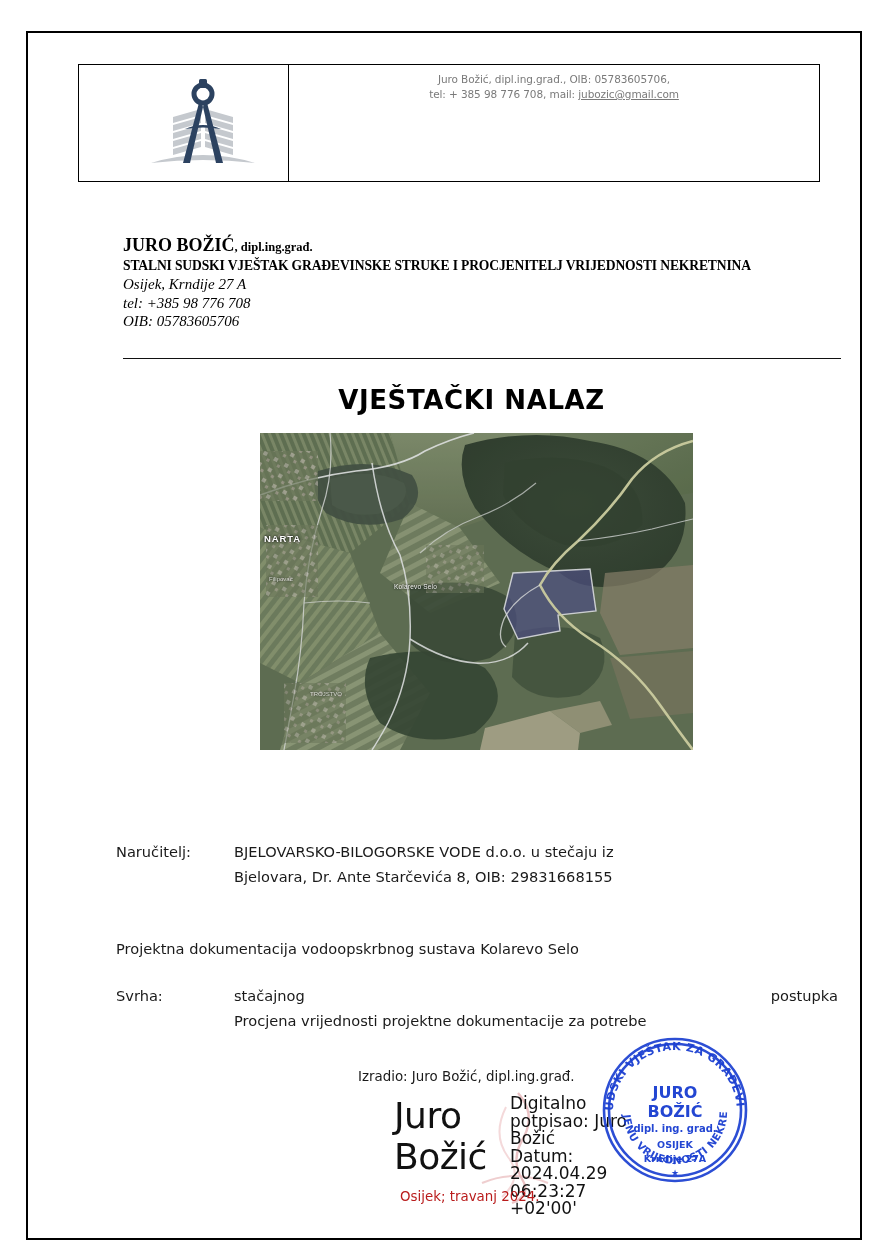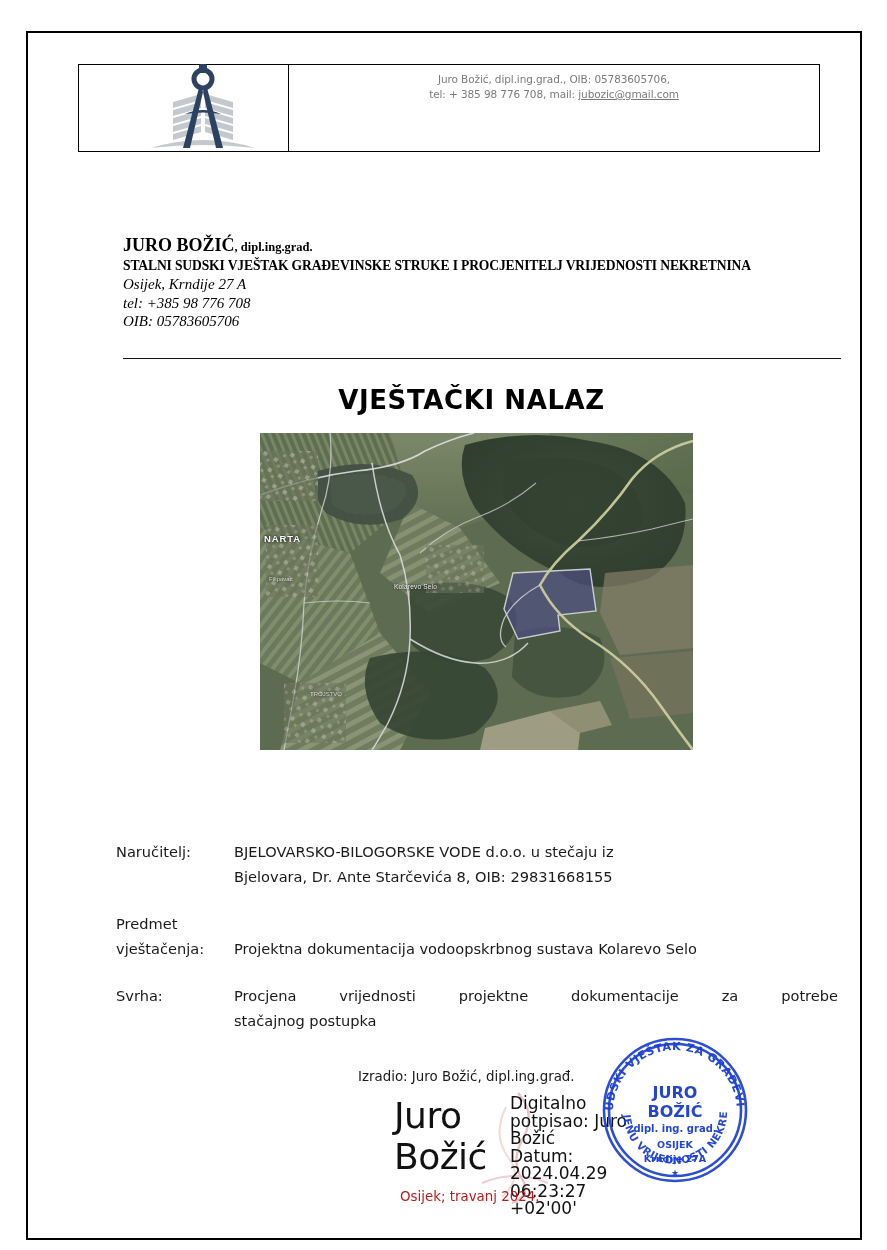--- a/index.html
+++ b/index.html
@@ -26,21 +26,21 @@
     background: #ffffff;
     box-sizing: border-box;
   }
 
   
   #header-table {
     position: absolute;
     left: 50px;
     top: 31px;
     width: 742px;
-    height: 88px;
+    height: 118px;
     border: 1px solid #000000;
     box-sizing: border-box;
     display: flex;
     padding-left: 39px;
   }
   #logo-cell {
     width: 171px;
     border-right: 1px solid #000000;
     box-sizing: border-box;
     position: relative;
@@ -384,35 +384,31 @@
 
     <div class="field-row" id="field-client">
       <div class="field-label">Naručitelj:</div>
       <div class="field-value">
         <span class="val-line">BJELOVARSKO-BILOGORSKE VODE d.o.o. u stečaju iz</span>
         <span class="val-line">Bjelovara, Dr. Ante Starčevića 8, OIB: 29831668155</span>
       </div>
     </div>
 
     <div class="field-row" id="field-subject">
-      <div class="field-label">
-        <span class="label-l2">Predmet</span>
-        <span class="label-l2">vještačenja:</span>
-      </div>
       <div class="field-value">
         <span class="val-line" style="display:block;height:25px"></span>
         <span class="val-line">Projektna dokumentacija vodoopskrbnog sustava Kolarevo Selo</span>
       </div>
     </div>
 
     <div class="field-row" id="field-purpose">
       <div class="field-label">Svrha:</div>
       <div class="field-value">
+        <span class="val-line">stačajnog postupka</span>
         <span class="val-line">Procjena vrijednosti projektne dokumentacije za potrebe</span>
-        <span class="val-line">stačajnog postupka</span>
       </div>
     </div>
   </div>
 
   <div id="signature-area">
 
     <div id="made-by-line">Izradio: Juro Božić, dipl.ing.građ.</div>
 
     <svg id="handwritten-flourish" width="110" height="120" viewBox="0 0 110 120">
       <path d="M56 6 Q74 26 62 50 Q48 72 60 92 Q70 108 50 116" fill="none" stroke="#e8b9bb" stroke-width="2.4" opacity=".85"></path>

